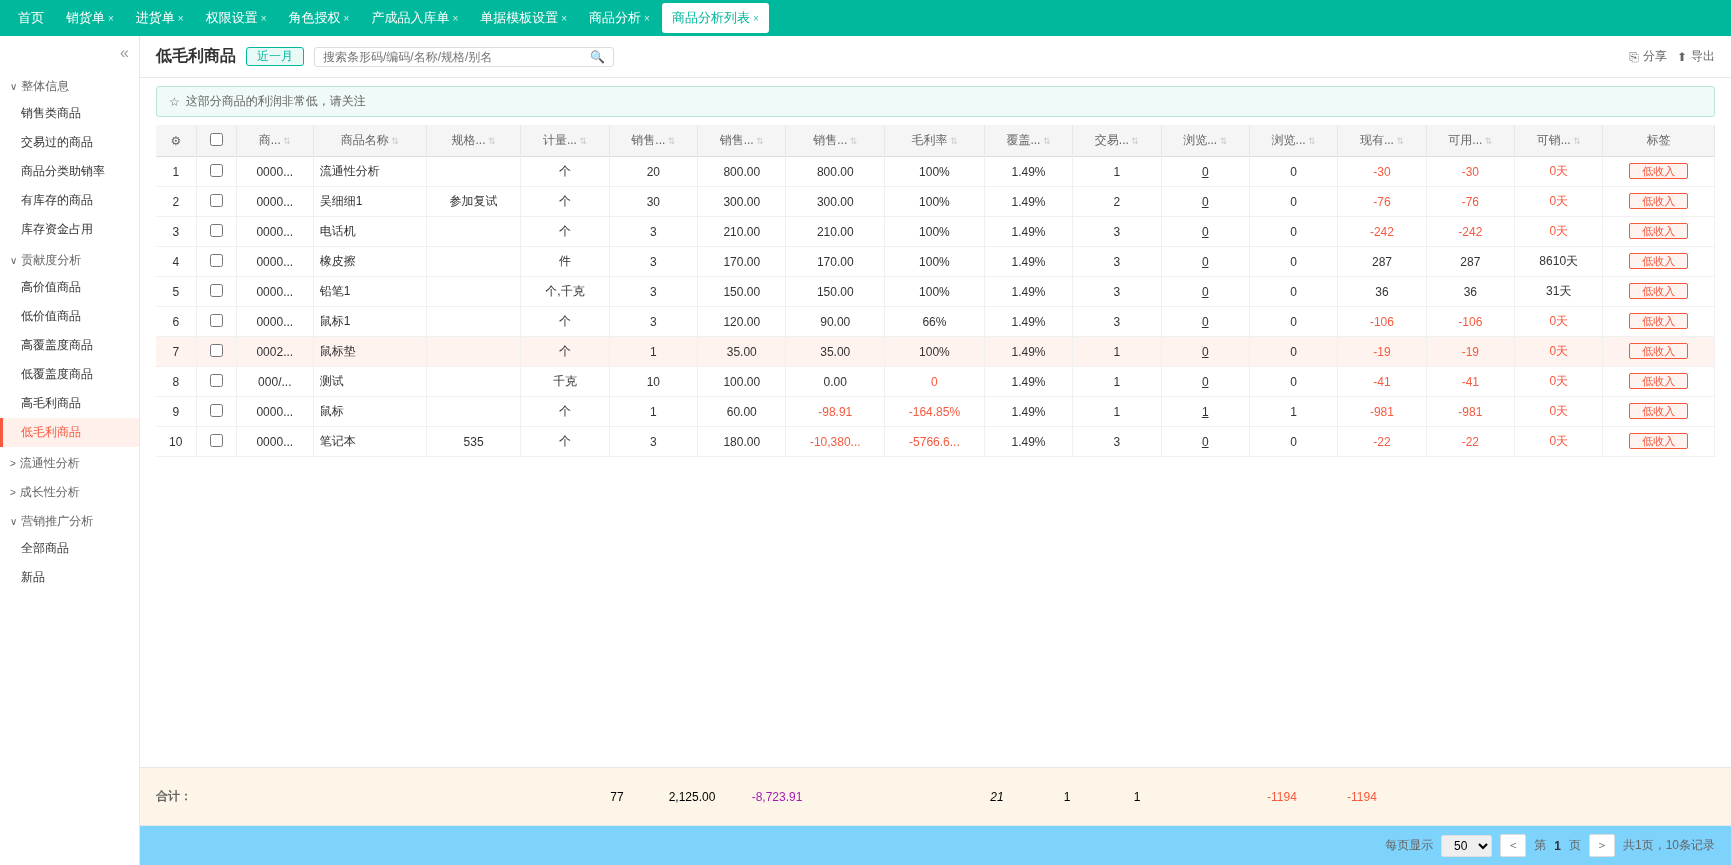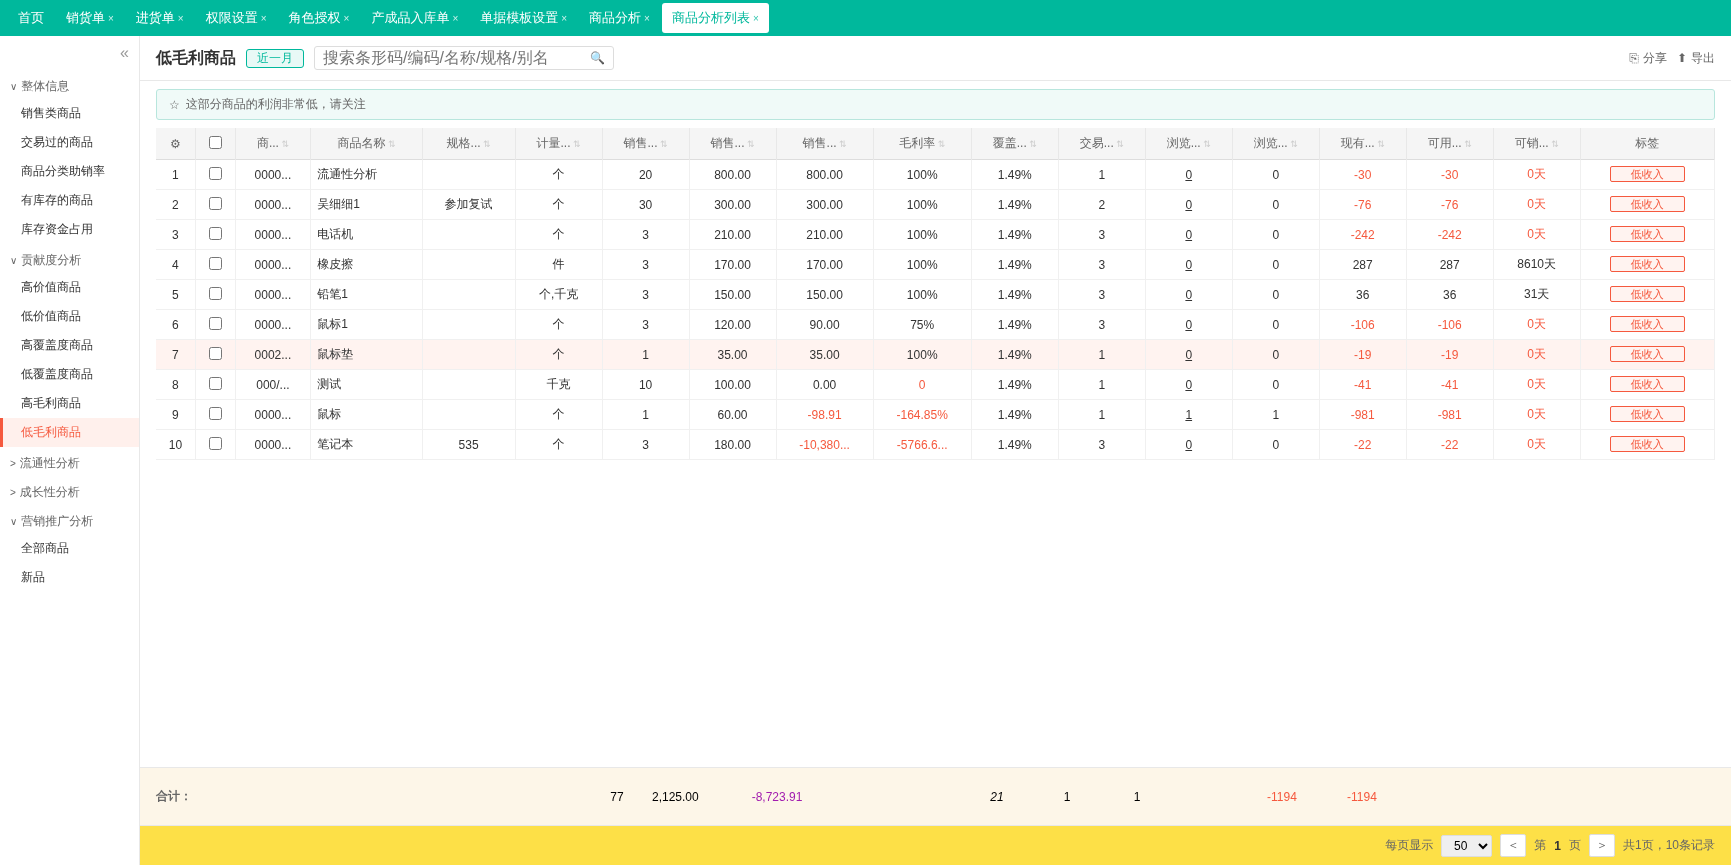--- a/index.html
+++ b/index.html
@@ -87,21 +87,21 @@
     .search-box {
       display: flex; align-items: center;
       border: 1px solid #ddd;
       border-radius: 3px;
       padding: 2px 8px;
       flex: 1;
       max-width: 300px;
     }
     .search-box input {
       border: none; outline: none;
-      font-size: 16px; color: #0f766e;
+      font-size: 12px; color: #0f766e;
       width: 100%;
       background: transparent;
     }
     .header-actions {
       margin-left: auto;
       display: flex; gap: 10px; align-items: center;
     }
     .action-btn {
       display: flex; align-items: center; gap: 4px;
       color: #666;
@@ -156,21 +156,21 @@
       text-align: center;
       color: #333;
       border-right: 1px solid #f0f0f0;
       white-space: nowrap;
     }
     td.red { color: #f5593e; }
     td.name-col { text-align: left; }
     .tag-low { 
       background: #fff3f0; color: #f5593e; 
       border: 1px solid #f5593e; 
-      border-radius: 2px; padding: 1px 20px;
+      border-radius: 2px; padding: 1px 12px;
       font-size: 11px;
     }
     .underline-0 { text-decoration: underline; cursor: pointer; }
 
     
     .footer-total {
       background: #fdf6e8;
       border-top: 1px solid #e8e8e8;
       padding: 20px 16px;
       display: flex;
@@ -180,21 +180,21 @@
     .total-label { color: #666; font-weight: bold; }
 
     
     .pagination {
       display: flex;
       align-items: center;
       justify-content: flex-end;
       padding: 8px 16px;
       gap: 8px;
       border-top: 1px solid #e8e8e8;
-      background: #fde047;
+      background: #7dd3fc;
       color: #666;
     }
     .page-size-select {
       border: 1px solid #ddd;
       padding: 2px 4px;
       border-radius: 2px;
       text-align: center;
     }
     .page-btn {
       cursor: pointer; color: #666; padding: 2px 6px;
@@ -430,21 +430,21 @@
             <tr>
               <td>6</td>
               <td><input type="checkbox" style=""></td>
               <td>0000...</td>
               <td class="name-col">鼠标1</td>
               <td></td>
               <td>个</td>
               <td>3</td>
               <td>120.00</td>
               <td>90.00</td>
-              <td>75%</td>
+              <td>66%</td>
               <td>1.49%</td>
               <td>3</td>
               <td class="underline-0">0</td>
               <td>0</td>
               <td class="red">-106</td>
               <td class="red">-106</td>
               <td class="red">0天</td>
               <td><span class="tag-low">低收入</span></td>
             </tr>
             <tr class="highlighted">
@@ -535,21 +535,21 @@
       <span class="total-label">合计：</span>
       <div style="display:flex; gap:4px; align-items:center; flex:1; overflow:hidden;">
         <span id="footer-row" style="display: flex; width: 100%;">
             <span style="min-width: 60px; text-align: center; display: inline-block;"></span>
             <span style="min-width: 30px; text-align: center; display: inline-block;"></span>
             <span style="min-width: 60px; text-align: center; display: inline-block;"></span>
             <span style="min-width: 100px; text-align: center; display: inline-block;"></span>
             <span style="min-width: 60px; text-align: center; display: inline-block;"></span>
             <span style="min-width: 60px; text-align: center; display: inline-block;"></span>
             <span style="min-width: 70px; text-align: center; display: inline-block;">77</span>
-            <span style="min-width: 80px; text-align: left; display: inline-block;">2,125.00</span>
+            <span style="min-width: 80px; text-align: center; display: inline-block;">2,125.00</span>
             <span style="min-width: 90px; text-align: center; display: inline-block; color: #a21caf;">-8,723.91</span>
             <span style="min-width: 70px; text-align: center; display: inline-block;"></span>
             <span style="min-width: 70px; text-align: center; display: inline-block;"></span>
             <span style="min-width: 70px; text-align: center; display: inline-block; font-style: italic;">21</span>
             <span style="min-width: 70px; text-align: center; display: inline-block;">1</span>
             <span style="min-width: 70px; text-align: center; display: inline-block;">1</span>
             <span style="min-width: 70px; text-align: center; display: inline-block;"></span>
             <span style="min-width: 80px; text-align: center; display: inline-block; color: rgb(245, 89, 62);">-1194</span>
             <span style="min-width: 80px; text-align: center; display: inline-block; color: rgb(245, 89, 62);">-1194</span>
             <span style="min-width: 60px; text-align: center; display: inline-block;"></span>

